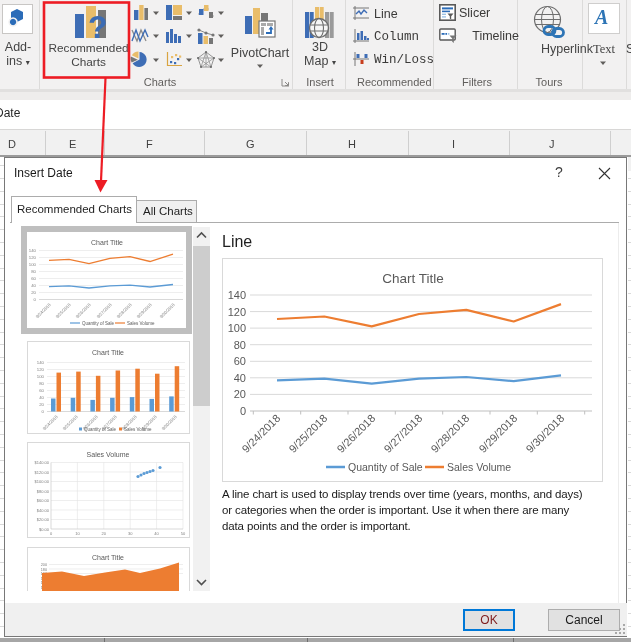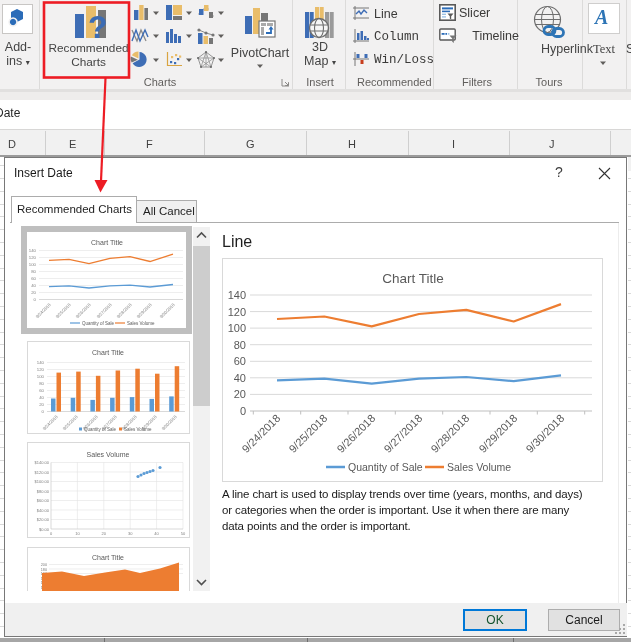--- a/index.html
+++ b/index.html
@@ -262,21 +262,21 @@
 
   <div class="abs" id="dlg" style="left:4px;top:157px;width:623px;height:480px;background:#fff;border:1px solid #787878;box-sizing:border-box;"></div>
   <div class="abs" style="left:14px;top:166px;font-size:12px;color:#1a1a1a;">Insert Date</div>
   <div class="abs" style="left:555px;top:164px;font-size:14px;color:#404040;">?</div>
   <svg class="abs" style="left:598px;top:167px;" width="13" height="13" viewBox="0 0 13 13">
     <path d="M1 1 L12 12 M12 1 L1 12" stroke="#333" stroke-width="1.1"></path>
   </svg>
 
   <div class="abs" style="left:10px;top:222px;width:609px;height:1px;background:#acacac;"></div>
   <div class="abs" style="left:136px;top:200px;width:61px;height:22px;background:#f0f0f0;border:1px solid #acacac;border-bottom:none;box-sizing:border-box;"></div>
-  <div class="abs" style="left:143px;top:205px;font-size:11.5px;color:#1e1e1e;">All Cancel</div>
+  <div class="abs" style="left:143px;top:205px;font-size:11.5px;color:#1e1e1e;">All Charts</div>
   <div class="abs" style="left:11px;top:196px;width:126px;height:27px;background:#fff;border:1px solid #acacac;border-bottom:none;box-sizing:border-box;"></div>
   <div class="abs" style="left:17px;top:203px;font-size:11.5px;color:#1e1e1e;">Recommended Charts</div>
 
   <div class="abs" style="left:21px;top:226px;width:171px;height:108px;background:#bfbfbf;"></div>
   <div class="abs" style="left:27px;top:232px;width:159px;height:96px;background:#fff;"></div>
   <svg class="abs" style="left:27px;top:232px;" width="159" height="96" viewBox="0 0 159 96">
     <text x="80" y="13" font-size="7" fill="#595959" text-anchor="middle">Chart Title</text>
     <g fill="#7f7f7f" font-size="4.3" text-anchor="end">
       <text x="9" y="20">140</text>
         <text x="9" y="27">120</text>
@@ -484,21 +484,21 @@
     <text x="126" y="213" font-size="10.5" fill="#595959">Quantity of Sale</text>
     <path d="M203 209 H222" stroke="#ed7d31" stroke-width="2.5"></path>
     <text x="225" y="213" font-size="10.5" fill="#595959">Sales Volume</text>
   </svg>
 
   <div class="abs" style="left:222px;top:486px;width:420px;font-size:11.5px;letter-spacing:-0.13px;line-height:16px;color:#1a1a1a;white-space:nowrap;">A line chart is used to display trends over time (years, months, and days)<br>or categories when the order is important. Use it when there are many<br>data points and the order is important.</div>
 
   <div class="abs" style="left:618px;top:223px;width:1px;height:380px;background:#ececec;"></div>
 
   <div class="abs" style="left:5px;top:603px;width:622px;height:33px;background:#f0f0f0;"></div>
-  <div class="abs" style="left:463px;top:609px;width:64px;height:22px;background:#e1e1e1;border:2px solid #0078d7;box-sizing:border-box;font-size:12px;color:#14532d;text-align:center;line-height:18px;">OK</div>
+  <div class="abs" style="left:463px;top:609px;width:52px;height:22px;background:#e1e1e1;border:2px solid #0078d7;box-sizing:border-box;font-size:12px;color:#7f1d1d;text-align:center;line-height:18px;">OK</div>
   <div class="abs" style="left:548px;top:609px;width:72px;height:22px;background:#e1e1e1;border:1px solid #adadad;box-sizing:border-box;font-size:12px;color:#1a1a1a;text-align:center;line-height:20px;">Cancel</div>
   <svg class="abs" style="left:615px;top:624px;" width="12" height="12" viewBox="0 0 12 12">
     <g fill="#a8a8a8">
       <rect x="8" y="0" width="2" height="2"></rect>
         <rect x="4" y="4" width="2" height="2"></rect>
         <rect x="8" y="4" width="2" height="2"></rect>
       <rect x="0" y="8" width="2" height="2"></rect>
         <rect x="4" y="8" width="2" height="2"></rect>
         <rect x="8" y="8" width="2" height="2"></rect>
     </g>

